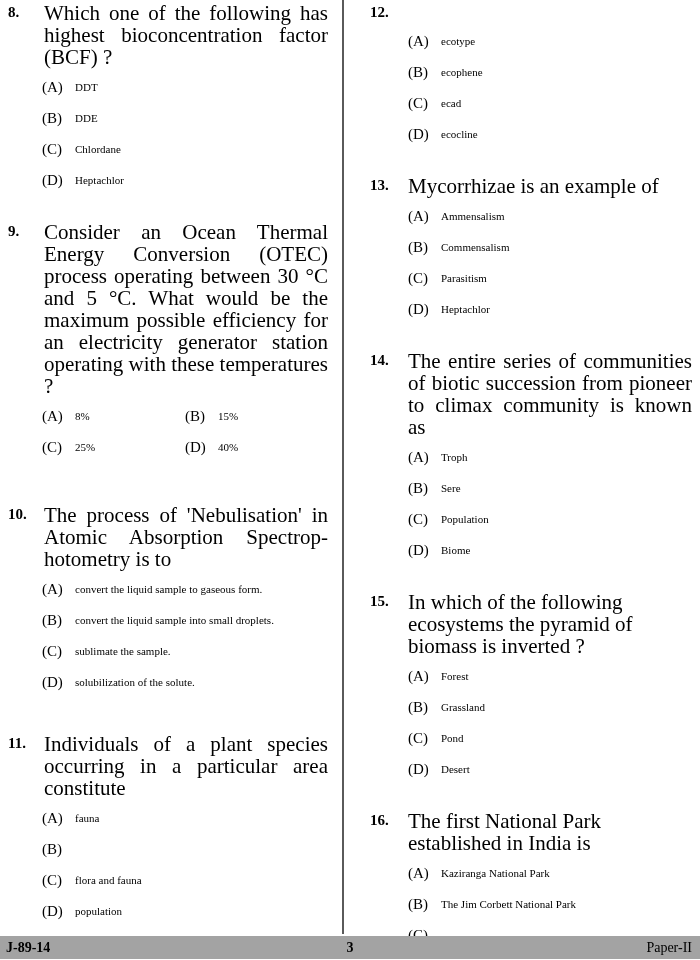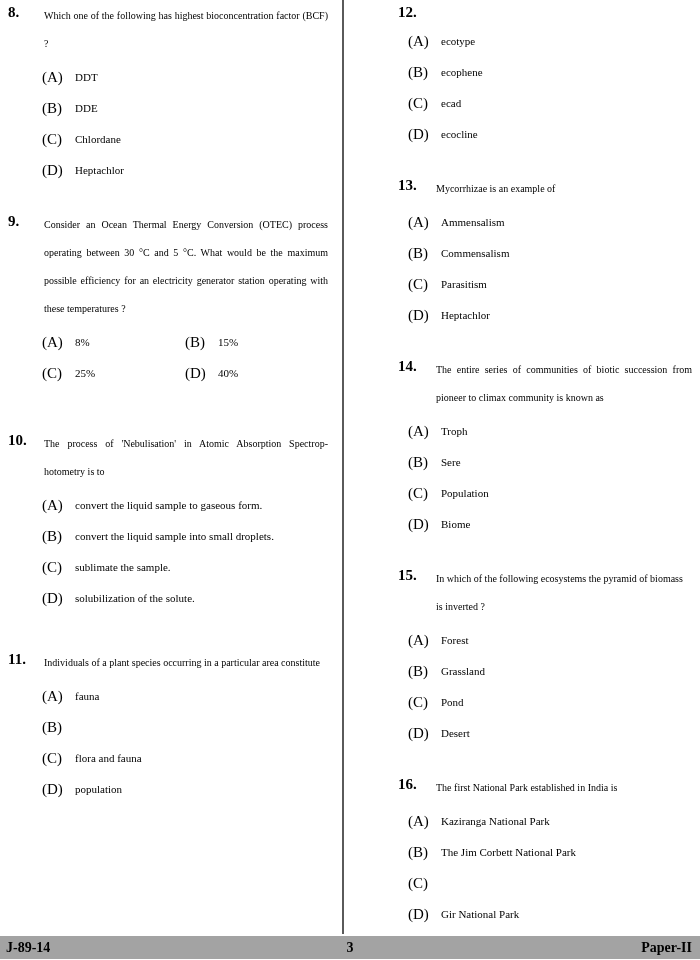--- a/index.html
+++ b/index.html
@@ -68,26 +68,26 @@
     align-items: flex-start;
   }
   .q-num {
     flex: 0 0 auto;
     font-weight: bold;
     font-size: 15px;
     line-height: 20px;
     text-align: left;
   }
   .col-left .q-num { width: 36px; }
-  .col-right .q-num { width: 38px; margin-left: 28px; }
+  .col-right .q-num { width: 38px; }
 
   .q-text {
     flex: 1 1 auto;
-    font-size: 10px;
-    line-height: 28px;
+    font-size: 21px;
+    line-height: 22px;
     text-align: justify;
     text-justify: inter-word;
     hyphens: none;
   }
   .q-text.nojust { text-align: left; }
 
   
   .opts {
     margin-top: 9px;
     margin-bottom: 0;
@@ -152,21 +152,21 @@
     left: 0;
     width: 700px;
     text-align: center;
     font-size: 14px;
     font-weight: bold;
   }
   .footer-right {
     position: absolute;
     right: 8px;
     font-size: 14px;
-    font-weight: bold;
+    font-weight: normal;
   }
 </style>
 </head>
 <body>
 
 <div id="page">
 
   <div class="columns">
 
     <div class="col col-left">

